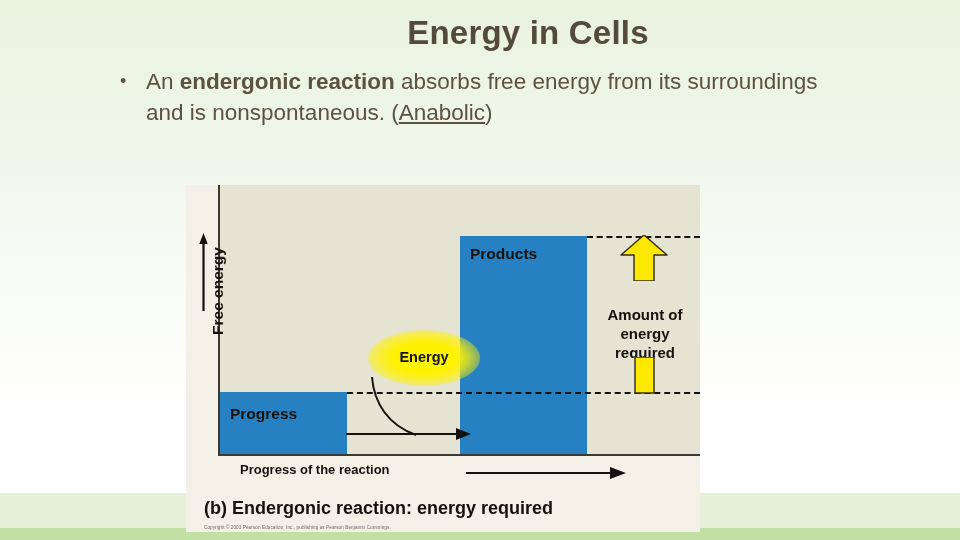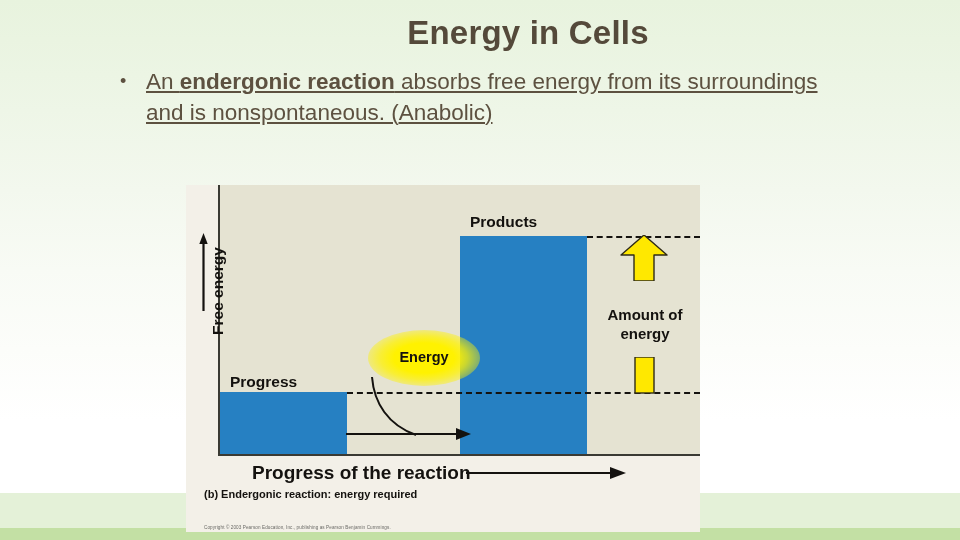--- a/index.html
+++ b/index.html
@@ -37,21 +37,21 @@
 
   
   #bullet-block {
     position:absolute; left:120px; top:66px; width:740px;
     color:#5d5140; font-size:22.5px; line-height:31px;
   }
   #bullet-marker {
     position:absolute; left:0px; top:6px;
     font-size:18px; line-height:18px; color:#5d5140;
   }
-  #bullet-text { margin-left:26px;text-decoration:underline; }
+  #bullet-text { margin-left:26px; }
   #bullet-text b { font-weight:bold; }
   #bullet-text u { text-decoration:underline; }
 
   
   #figure-panel {
     position:absolute; left:186px; top:185px; width:514px; height:347px;
     background:#f3f0e8;
     overflow:hidden;
   }
   #plot-area {
@@ -81,20 +81,21 @@
   }
 
   
   .bar { position:absolute; background:#2680c2; }
   #bar-reactants { left:34px; top:207px; width:127px; height:62px; }
   #bar-products  { left:274px; top:51px;  width:127px; height:218px; }
 
   .bar-label {
     position:absolute; font-size:15.5px; font-weight:bold; color:#14120f;
     white-space:nowrap;
+    margin-top:32px;
   }
   #label-reactants { left:44px; top:188px; }
   #label-products  { left:284px; top:28px; }
 
   
   .dash-line {
     position:absolute; height:0; border-top:2px dashed #14120f;
   }
   #dash-top    { left:401px; top:51px;  width:113px; }
   #dash-bottom { left:161px; top:207px; width:353px; }
@@ -120,29 +121,29 @@
     text-align:center; font-size:15px; font-weight:bold;
     color:#14120f; line-height:19px;margin-top:24px;
   }
   #amount-text .delta-line { font-style:normal; }
   #amount-text .delta-line i { font-style:italic; }
   #yellow-arrow-top { position:absolute; left:434px; top:50px; width:48px; height:46px; }
   #yellow-arrow-stub { position:absolute; left:448px; top:172px; width:21px; height:37px; }
 
   
   #progress-label {
-    position:absolute; left:66px; top:277px;
-    font-size:19px; font-weight:bold; color:#14120f; white-space:nowrap;
+    position:absolute; left:54px; top:277px;
+    font-size:13px; font-weight:bold; color:#14120f; white-space:nowrap;
   }
   #progress-arrow-long { position:absolute; left:280px; top:281px; width:160px; height:14px; }
 
   
   #figure-caption {
-    position:absolute; left:18px; top:303px;
-    font-size:11px; font-weight:bold; color:#14120f; white-space:nowrap;
+    position:absolute; left:18px; top:313px;
+    font-size:18px; font-weight:bold; color:#14120f; white-space:nowrap;
   }
   #copyright {
     position:absolute; left:18px; top:340px;
     font-size:4.6px; color:#6a6a66; white-space:nowrap;
     letter-spacing:0.1px;
   }
 </style>
 </head>
 <body>
 
@@ -190,20 +191,21 @@
     <polygon points="125,9 110,3 110,15" fill="#14120f"></polygon>
   </svg>
 
   <svg id="yellow-arrow-top" viewBox="0 0 48 46">
     <polygon points="24,0 47,20 34,20 34,46 14,46 14,20 1,20" fill="#ffe800" stroke="#2f2b18" stroke-width="1.4" stroke-linejoin="round"></polygon>
   </svg>
 
   <div id="amount-text">
     <div>Amount of</div>
     <div>energy</div>
+    <div>required</div>
   </div>
 
   <svg id="yellow-arrow-stub" viewBox="0 0 21 37">
     <rect x="1" y="0" width="19" height="36" fill="#ffe800" stroke="#2f2b18" stroke-width="1.4"></rect>
   </svg>
 
   <div id="progress-label">Progress of the reaction</div>
   <svg id="progress-arrow-long" viewBox="0 0 160 14">
     <line x1="0" y1="7" x2="146" y2="7" stroke="#14120f" stroke-width="2"></line>
     <polygon points="160,7 144,1 144,13" fill="#14120f"></polygon>

